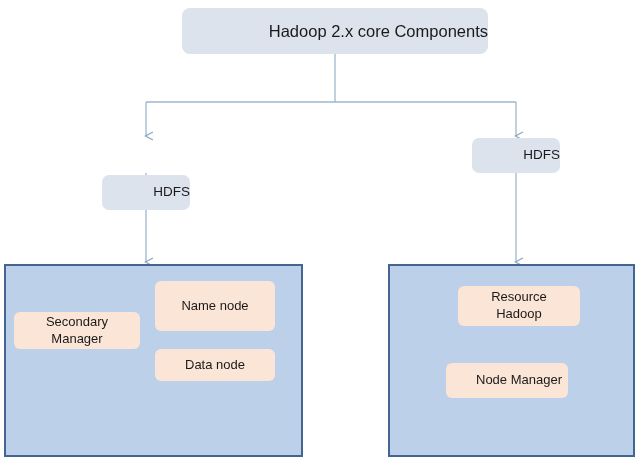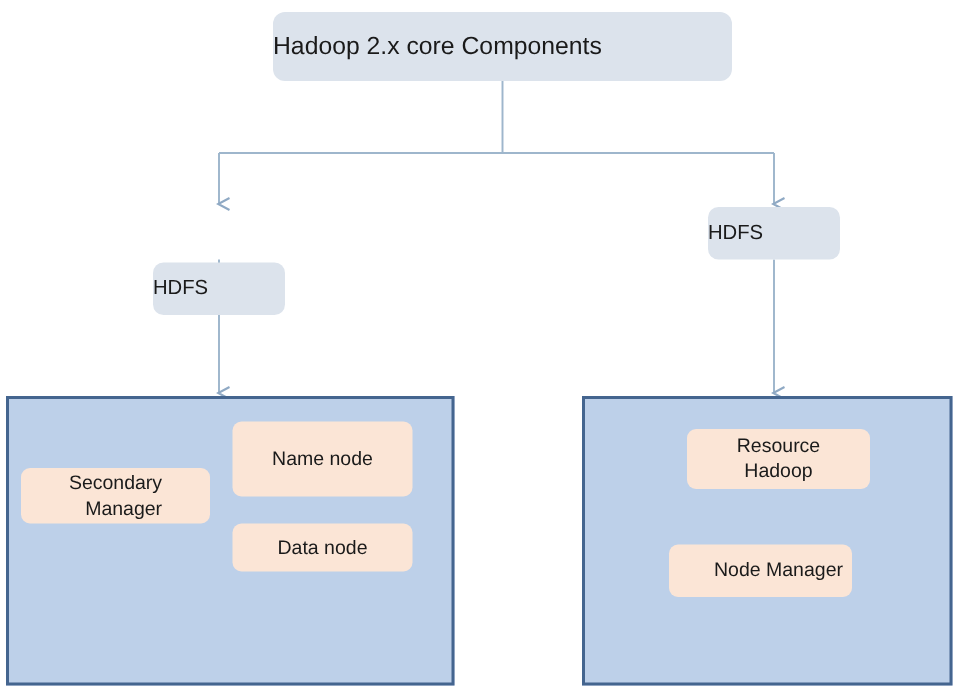--- a/index.html
+++ b/index.html
@@ -33,21 +33,21 @@
     height: 464px;
     pointer-events: none;
   }
 
   
   .node {
     position: absolute;
     box-sizing: border-box;
     display: flex;
     align-items: center;
-    justify-content: flex-start;
+    justify-content: flex-end;
     text-align: center;
     line-height: 1.22;
   }
 
   
   .node-bluegrey {
     background: #dce3ec;
     border-radius: 7px;
   }
 
@@ -108,21 +108,21 @@
     display: flex;
     align-items: center;
     justify-content: center;
     text-align: center;
     font-size: 13px;
     line-height: 1.3;
     color: #1a1a1a;
   }
 
   #name-node      { left: 155px; top: 281px; width: 120px; height: 50px; }
-  #secondary-name-node { left: 14px;  top: 312px; width: 126px; height: 37px; text-align: right; }
+  #secondary-name-node { left: 14px;  top: 312px; width: 126px; height: 37px; }
   #data-node      { left: 155px; top: 349px; width: 120px; height: 32px; }
 
   #resource-manager { left: 458px; top: 286px; width: 122px; height: 40px; text-align: center; }
   #node-manager     { left: 446px; top: 363px; width: 122px; height: 35px; padding-left: 24px; }
 </style>
 </head>
 <body>
 
 <div id="diagram-canvas">
 

